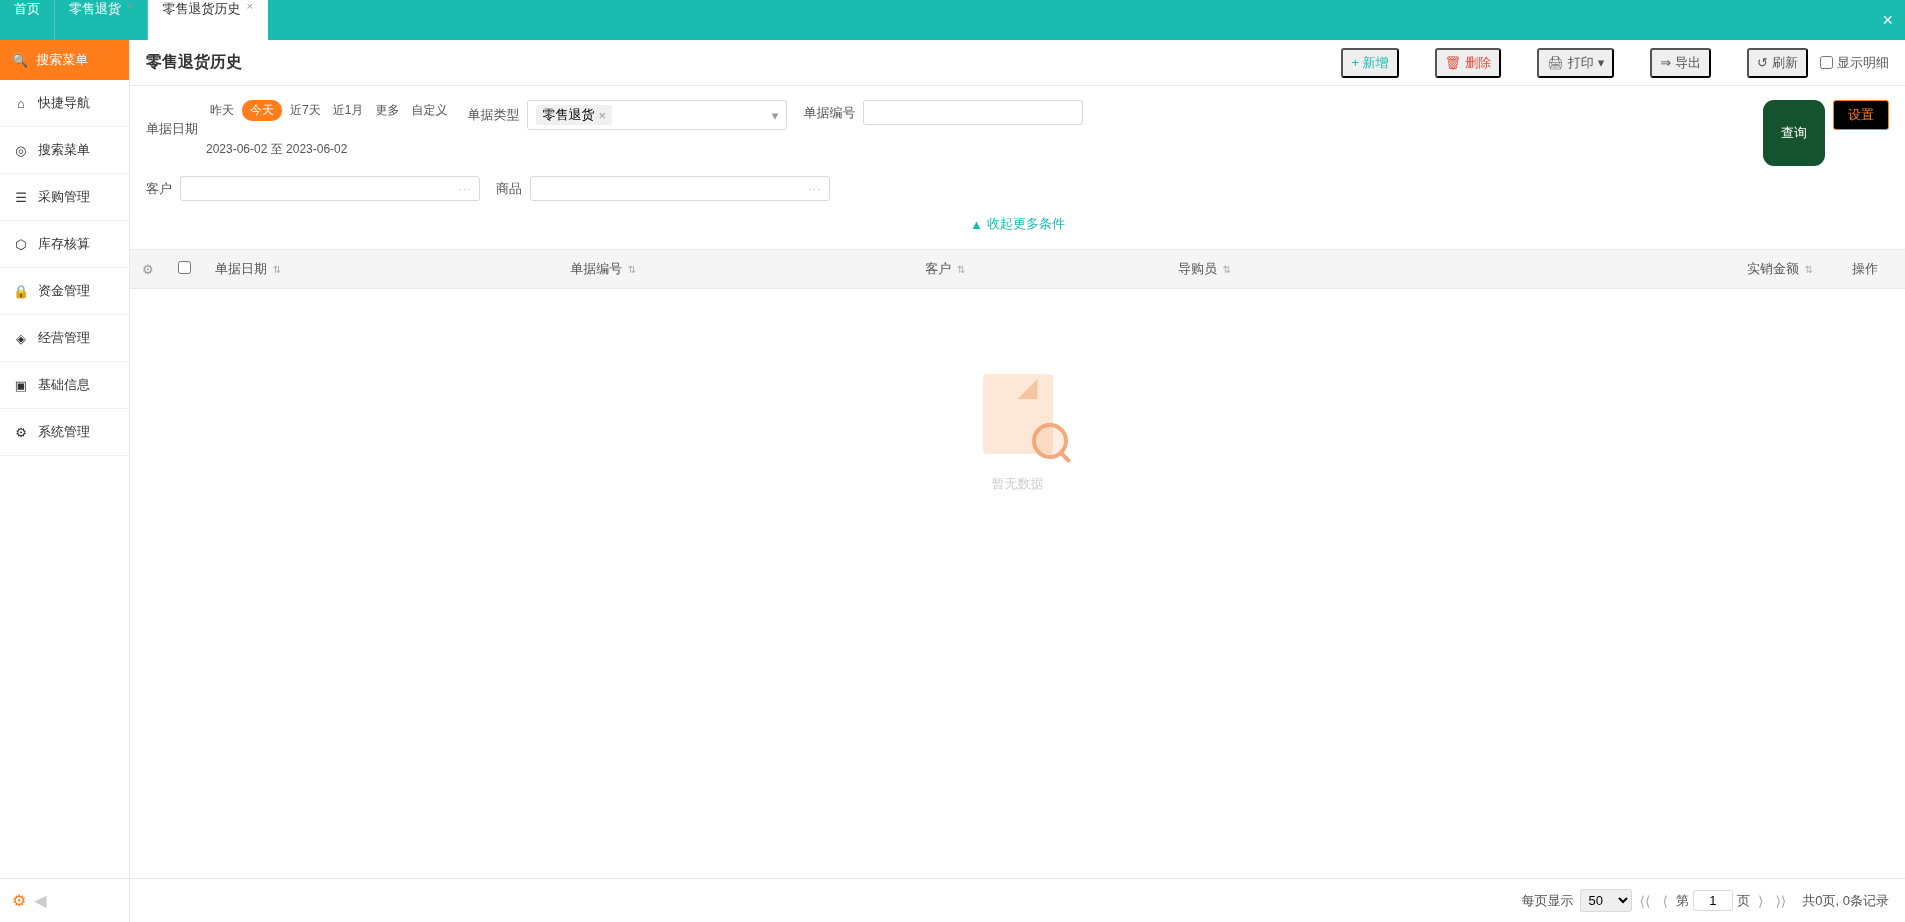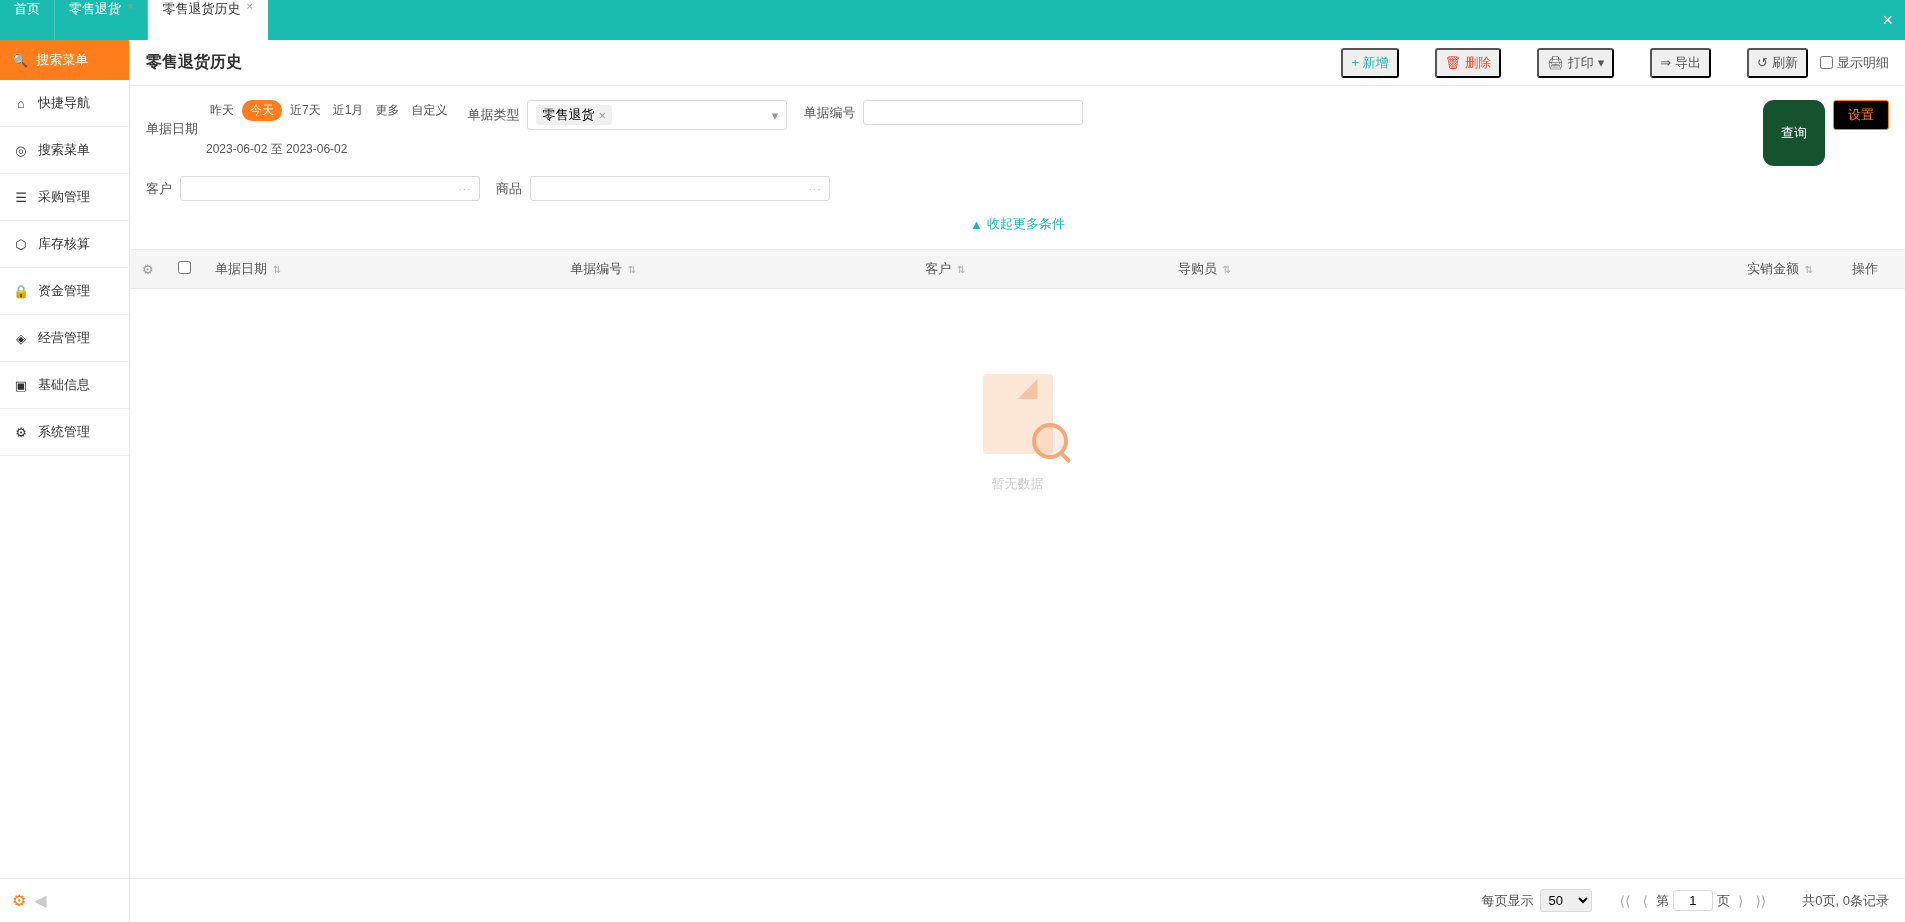--- a/index.html
+++ b/index.html
@@ -134,21 +134,21 @@
       bottom: 0; right: 0; background: rgba(245,168,122,0.2);
     }
     .magnifier-handle {
       width: 14px; height: 4px; background: #f5a87a; position: absolute; bottom: -4px; right: -8px;
       transform: rotate(45deg); border-radius: 2px;
     }
 
     
     .pagination-bar {
       display: flex; align-items: center; justify-content: flex-end; padding: 10px 16px;
-      background: #fff; border-top: 1px solid #e8e8e8; gap: 24px; flex-shrink: 0;
+      background: #fff; border-top: 1px solid #e8e8e8; gap: 4px; flex-shrink: 0;
     }
     .per-page { display: flex; align-items: center; gap: 6px; color: #555; }
     .per-page select { border: 1px solid #d9d9d9; border-radius: 3px; padding: 2px 4px; }
     .pager { display: flex; align-items: center; gap: 4px; color: #555; }
     .pager-btn { cursor: pointer; color: #aaa; font-size: 14px; padding: 2px 4px; }
     .page-input { display: flex; align-items: center; gap: 4px; }
     .page-input input { border: 1px solid #d9d9d9; border-radius: 3px; width: 40px; text-align: center; padding: 2px; }
     .total-info { color: #555; margin-left: 8px; }
   </style>
 </head>

